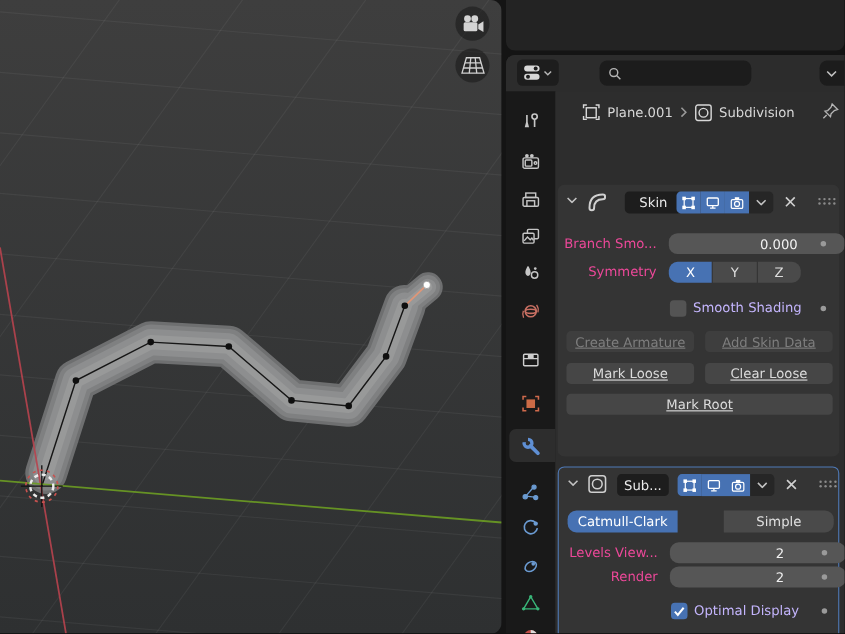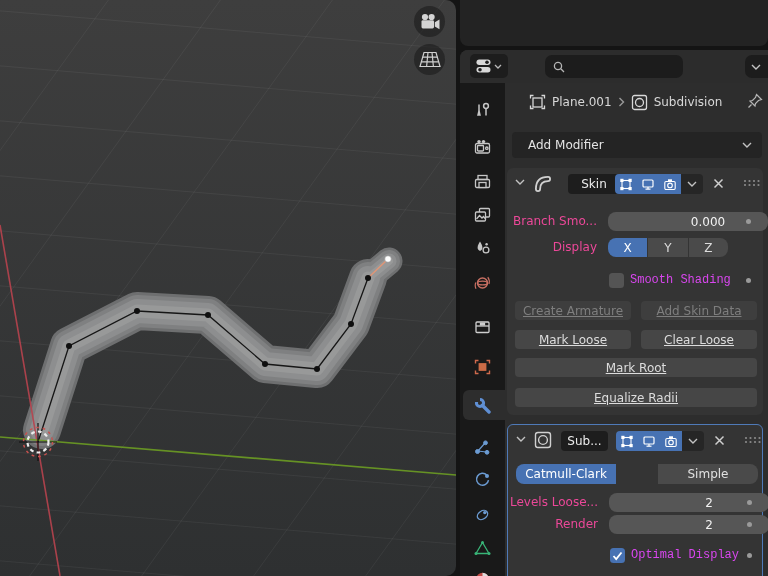--- a/index.html
+++ b/index.html
@@ -55,21 +55,21 @@
          display:flex;align-items:center;justify-content:center;padding-left:40px;}
   .dot{position:absolute;left:239px;width:5px;height:5px;border-radius:50%;background:#9a9a9a;}
   .seg3{position:absolute;left:101px;width:120px;height:19px;display:flex;gap:1px;}
   .seg3 .s{flex:1;background:#4a4a4a;color:#dcdcdc;display:flex;align-items:center;justify-content:center;}
   .seg3 .s.on{background:#4772b3;color:#fff;}
   .seg3 .s:first-child{border-radius:8px 0 0 8px;}
   .seg3 .s:last-child{border-radius:0 8px 8px 0;}
   .cbx{position:absolute;left:102px;width:15px;height:15px;background:#545454;border-radius:3.5px;
        display:flex;align-items:center;justify-content:center;}
   .cbx.on{background:#4772b3;}
-  .cbxlbl{position:absolute;left:123px;height:15px;line-height:15px;color:#d946ef;font-family:Liberation Mono, monospace;}
+  .cbxlbl{position:absolute;left:123px;height:15px;line-height:15px;color:#c4b5fd;}
   .opbtn{position:absolute;height:19px;background:#464646;border-radius:4px;color:#dcdcdc;
          display:flex;align-items:center;justify-content:center;text-decoration:underline;}
   .opbtn.disabled{background:#3e3e3e;color:#7e7e7e;}
   .seg2{position:absolute;left:8px;top:39px;width:242px;height:20px;display:flex;gap:18px;}
   .seg2 .s{flex:1;background:#4a4a4a;color:#e0e0e0;display:flex;align-items:center;justify-content:center;}
   .seg2 .s.on{background:#4772b3;color:#fff;}
   .seg2 .s:first-child{border-radius:8px 0 0 8px;}
   .seg2 .s:last-child{border-radius:0 8px 8px 0;margin-left:24px;}
   svg{display:block;}
 </style>
@@ -318,26 +318,20 @@
         </svg>
         <span class="txt">Subdivision</span>
       </div>
       <div class="pin">
         <svg width="16" height="16" viewBox="0 0 16 16" fill="none" stroke="#b5b5b5" stroke-width="1.2">
           <path d="M9.5 1.5 L14.5 6.5 L11.5 7.5 L8.5 10.5 L8 13 L3 8 L5.5 7.5 L8.5 4.5 Z"></path>
           <line x1="4.5" y1="11.5" x2="1.5" y2="14.5"></line>
         </svg>
       </div>
 
-      <div class="addmod">
-        <span class="lbl">Add Modifier</span>
-        <svg width="10" height="6" viewBox="0 0 10 6">
-          <path d="M1 1 L5 5 L9 1" stroke="#c2c2c2" stroke-width="1.4" fill="none"></path>
-        </svg>
-      </div>
 
       <div class="panel skin">
         <div class="phead">
           <svg class="collapse" width="10" height="6" viewBox="0 0 10 6">
             <path d="M1 1 L5 5 L9 1" stroke="#c2c2c2" stroke-width="1.4" fill="none"></path>
           </svg>
           <svg class="micon" width="20" height="20" viewBox="0 0 20 20">
             <path d="M6 16 Q6 6 16 6" fill="none" stroke="#d0d0d0" stroke-width="6" stroke-linecap="round"></path>
             <path d="M6 16 Q6 6 16 6" fill="none" stroke="#343434" stroke-width="2.4" stroke-linecap="round"></path>
           </svg>
@@ -386,37 +380,36 @@
               <circle cx="6.5" cy="6" r="1.1"></circle>
               <circle cx="11" cy="6" r="1.1"></circle>
               <circle cx="15.5" cy="6" r="1.1"></circle>
           </svg>
         </div>
 
         <div class="rowlbl" style="top:44px;">Branch Smo...</div>
         <div class="field" style="top:44px;">0.000</div>
         <div class="dot" style="top:51px;"></div>
 
-        <div class="rowlbl" style="top:70px;">Display</div>
+        <div class="rowlbl" style="top:70px;">Symmetry</div>
         <div class="seg3" style="top:70px;">
           <div class="s on">X</div>
           <div class="s">Y</div>
           <div class="s">Z</div>
         </div>
 
         <div class="cbx" style="top:105px;"></div>
         <div class="cbxlbl" style="top:105px;">Smooth Shading</div>
         <div class="dot" style="top:110px;"></div>
 
         <div class="opbtn disabled" style="left:8px;top:133px;width:116px;">Create Armature</div>
         <div class="opbtn disabled" style="left:134px;top:133px;width:116px;">Add Skin Data</div>
         <div class="opbtn" style="left:8px;top:162px;width:116px;">Mark Loose</div>
         <div class="opbtn" style="left:8px;top:190px;width:242px;">Mark Root</div>
         <div class="opbtn" style="left:134px;top:162px;width:116px;">Clear Loose</div>
-        <div class="opbtn" style="left:8px;top:220px;width:242px;">Equalize Radii</div>
       </div>
 
       <div class="panel subdiv">
         <div class="phead">
           <svg class="collapse" width="10" height="6" viewBox="0 0 10 6">
             <path d="M1 1 L5 5 L9 1" stroke="#c2c2c2" stroke-width="1.4" fill="none"></path>
           </svg>
           <svg class="micon" width="20" height="20" viewBox="0 0 20 20" fill="none" stroke="#d0d0d0" stroke-width="1.4">
             <rect x="2.5" y="2.5" width="15" height="15" rx="2.5"></rect>
             <circle cx="10" cy="10" r="4.4"></circle>
@@ -467,21 +460,21 @@
               <circle cx="11" cy="6" r="1.1"></circle>
               <circle cx="15.5" cy="6" r="1.1"></circle>
           </svg>
         </div>
 
         <div class="seg2">
           <div class="s on">Catmull-Clark</div>
           <div class="s">Simple</div>
         </div>
 
-        <div class="rowlbl" style="top:68px;">Levels Loose...</div>
+        <div class="rowlbl" style="top:68px;">Levels View...</div>
         <div class="field" style="top:68px;">2</div>
         <div class="dot" style="top:75px;"></div>
 
         <div class="rowlbl" style="top:90px;">Render</div>
         <div class="field" style="top:90px;">2</div>
         <div class="dot" style="top:97px;"></div>
 
         <div class="cbx on" style="top:123px;">
           <svg width="11" height="10" viewBox="0 0 11 10">
             <path d="M1.5 5 L4.2 8 L9.5 1.5" stroke="#fff" stroke-width="1.8" fill="none"></path>

